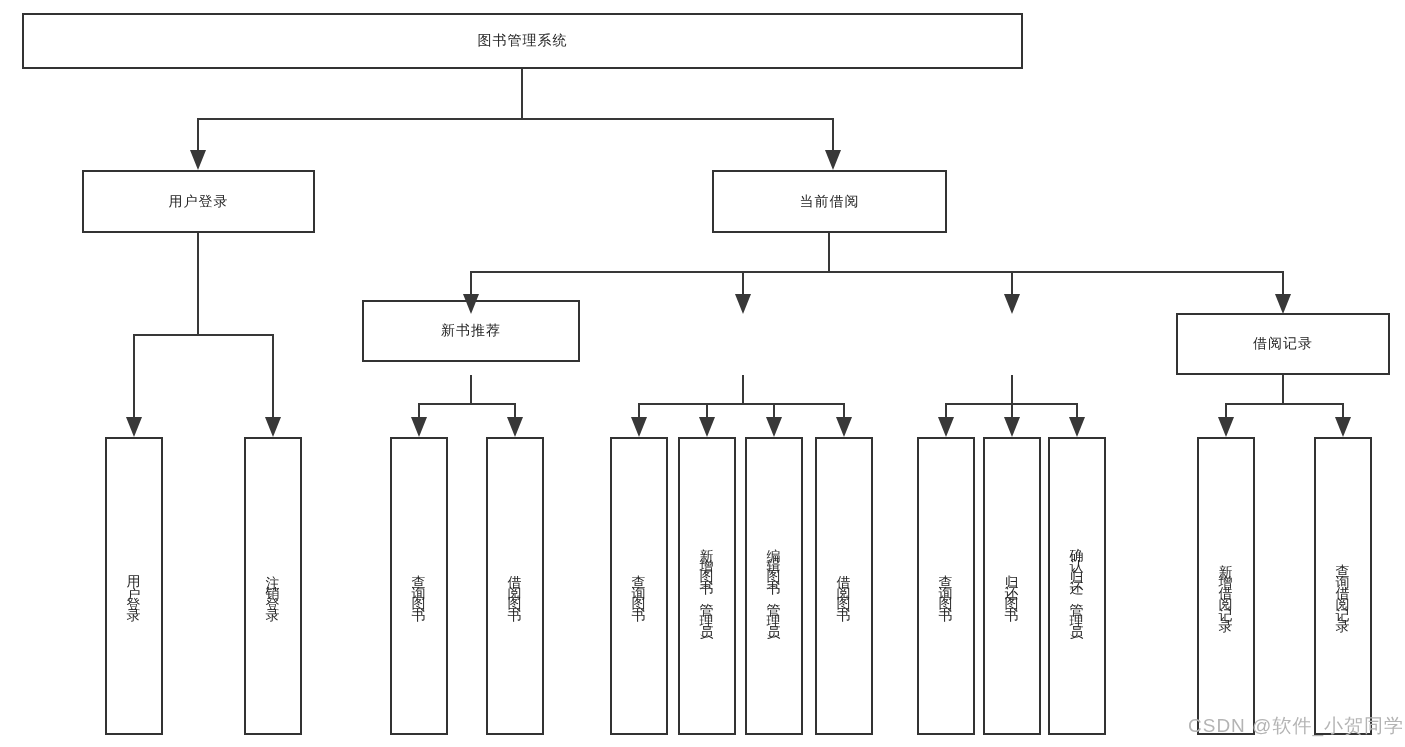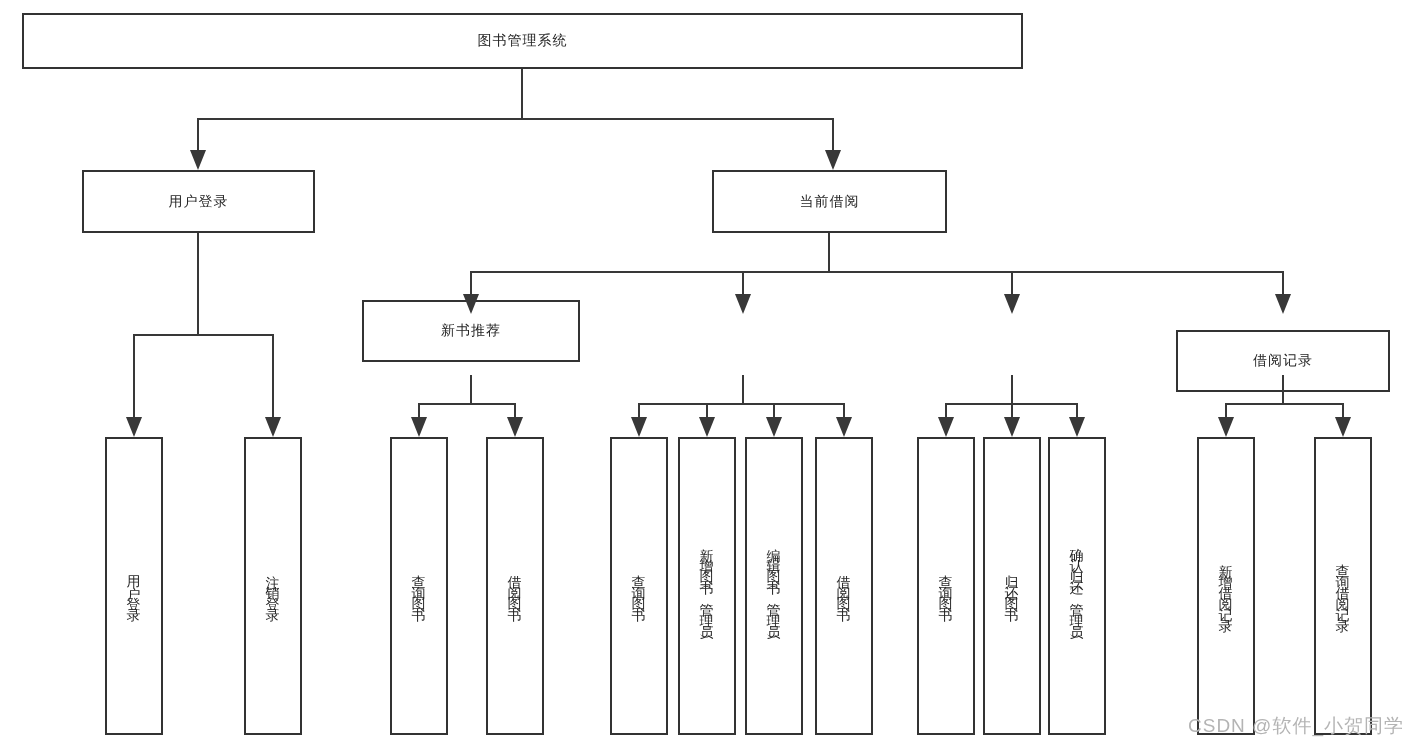--- a/index.html
+++ b/index.html
@@ -55,21 +55,21 @@
 <body>
 
 <div class="stage">
 
   <div class="box" style="left:22px;top:13px;width:1001px;height:56px">图书管理系统</div>
 
   <div class="box" style="left:82px;top:170px;width:233px;height:63px">用户登录</div>
   <div class="box" style="left:712px;top:170px;width:235px;height:63px">当前借阅</div>
 
   <div class="box" style="left:362px;top:300px;width:218px;height:62px">新书推荐</div>
-  <div class="box" style="left:1176px;top:330px;width:214px;height:62px">借阅记录</div>
+  <div class="box" style="left:1176px;top:313px;width:214px;height:62px">借阅记录</div>
 
   <div class="box leaf" style="left:105px;top:437px;width:58px;height:298px">
     <span class="vtext">用户登录</span>
   </div>
   <div class="box leaf" style="left:244px;top:437px;width:58px;height:298px">
     <span class="vtext">注销登录</span>
   </div>
 
   <div class="box leaf" style="left:390px;top:437px;width:58px;height:298px">
     <span class="vtext">查询图书</span>

